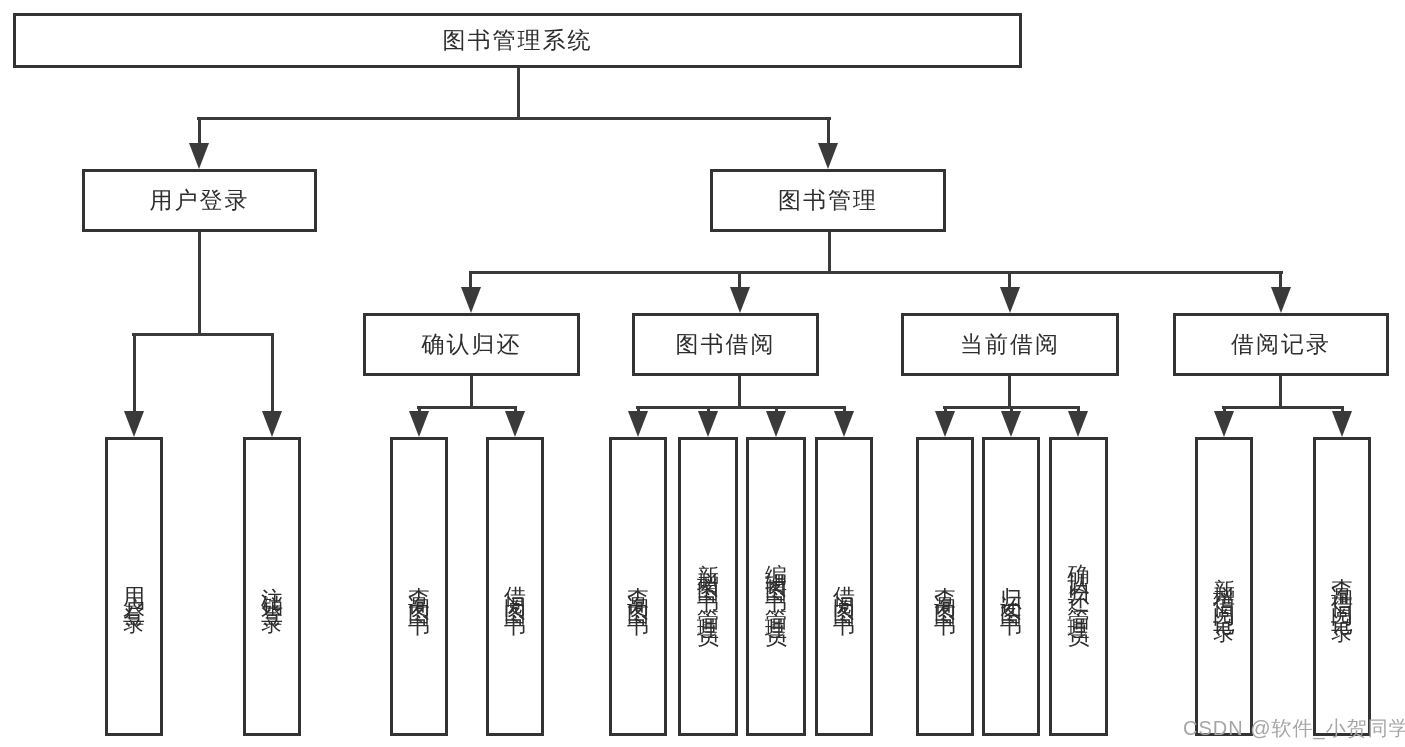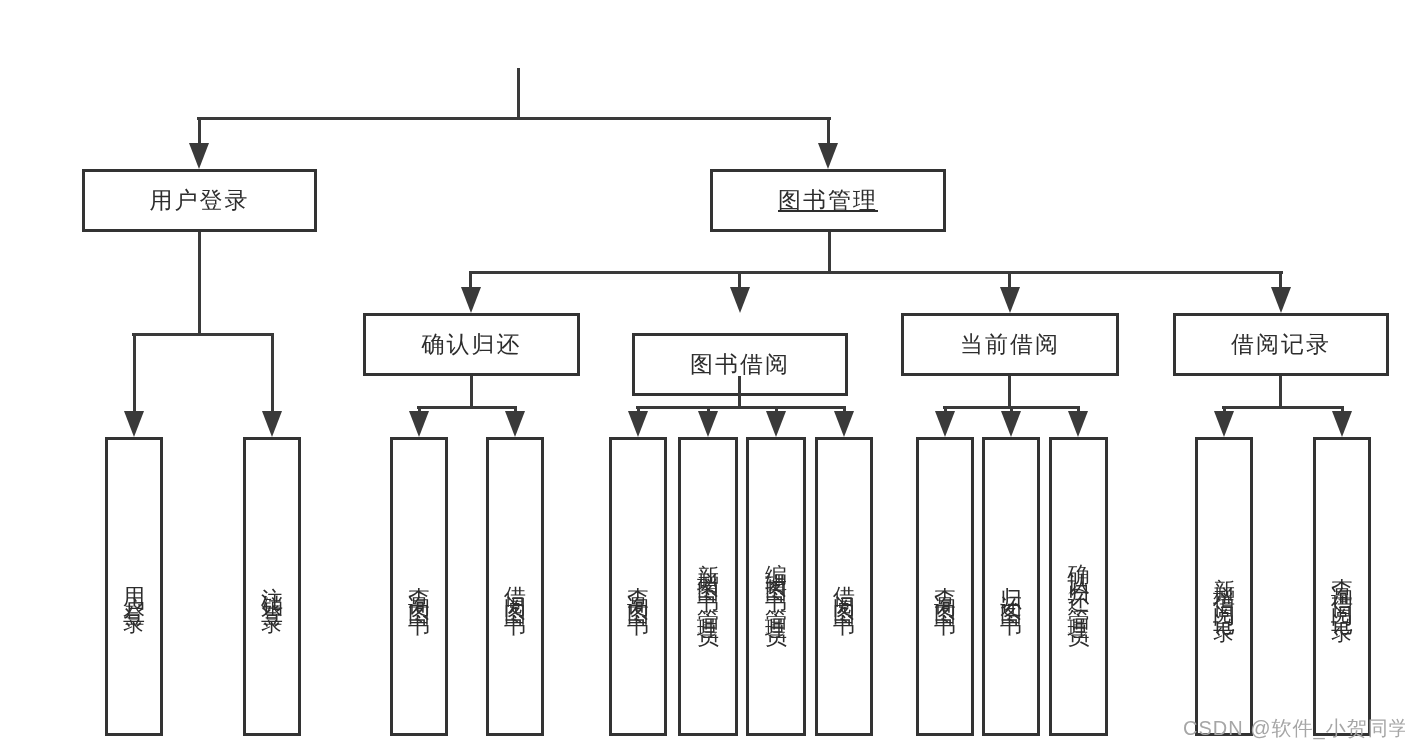--- a/index.html
+++ b/index.html
@@ -48,52 +48,53 @@
     letter-spacing: 1px;
     z-index: 5;
     white-space: nowrap;
   }
 </style>
 </head>
 <body>
 
 <div class="canvas">
 
+  <div class="node" style="left:13px; top:13px; width:1009px; height:55px;">图书管理系统</div>
 
   <div class="vline" style="left:517px; top:68px; height:51px;"></div>
   <div class="hline" style="left:197px; top:117px; width:634px;"></div>
 
   <div class="vline" style="left:198px; top:119px; height:26px;"></div>
   <div class="arrow" style="left:189px; top:143px;"></div>
   <div class="vline" style="left:827px; top:119px; height:26px;"></div>
   <div class="arrow" style="left:818px; top:143px;"></div>
 
   <div class="node" style="left:82px; top:169px; width:235px; height:63px;">用户登录</div>
-  <div class="node" style="left:710px; top:169px; width:236px; height:63px;text-decoration:underline;">图书管理</div>
+  <div class="node" style="left:710px; top:169px; width:236px; height:63px;">图书管理</div>
 
   <div class="vline" style="left:198px; top:232px; height:104px;"></div>
   <div class="hline" style="left:132px; top:333px; width:142px;"></div>
   <div class="vline" style="left:133px; top:333px; height:80px;"></div>
   <div class="arrow" style="left:124px; top:411px;"></div>
   <div class="vline" style="left:271px; top:333px; height:80px;"></div>
   <div class="arrow" style="left:262px; top:411px;"></div>
 
   <div class="vline" style="left:828px; top:232px; height:41px;"></div>
   <div class="hline" style="left:469px; top:271px; width:814px;"></div>
   <div class="vline" style="left:469px; top:271px; height:18px;"></div>
   <div class="arrow" style="left:461px; top:287px;"></div>
   <div class="vline" style="left:738px; top:271px; height:18px;"></div>
   <div class="arrow" style="left:730px; top:287px;"></div>
   <div class="vline" style="left:1008px; top:271px; height:18px;"></div>
   <div class="arrow" style="left:1000px; top:287px;"></div>
   <div class="vline" style="left:1279px; top:271px; height:18px;"></div>
   <div class="arrow" style="left:1271px; top:287px;"></div>
 
   <div class="node" style="left:363px; top:313px; width:217px; height:63px;">确认归还</div>
-  <div class="node" style="left:632px; top:313px; width:216px; height:63px;margin-top:20px;">图书借阅</div>
+  <div class="node" style="left:632px; top:313px; width:187px; height:63px;">图书借阅</div>
   <div class="node" style="left:901px; top:313px; width:218px; height:63px;">当前借阅</div>
   <div class="node" style="left:1173px; top:313px; width:216px; height:63px;">借阅记录</div>
 
   <div class="vline" style="left:470px; top:376px; height:33px;"></div>
   <div class="hline" style="left:417px; top:406px; width:100px;"></div>
   <div class="vline" style="left:418px; top:406px; height:8px;"></div>
   <div class="arrow" style="left:409px; top:411px;"></div>
   <div class="vline" style="left:514px; top:406px; height:8px;"></div>
   <div class="arrow" style="left:505px; top:411px;"></div>
 

